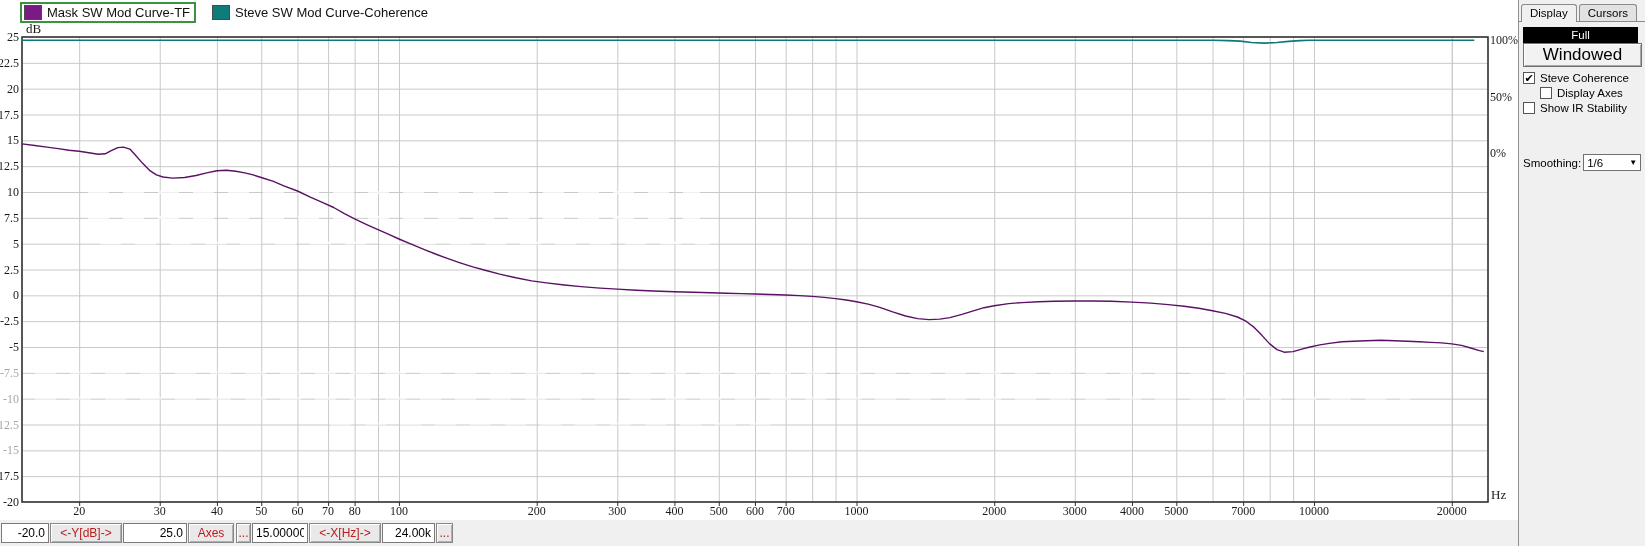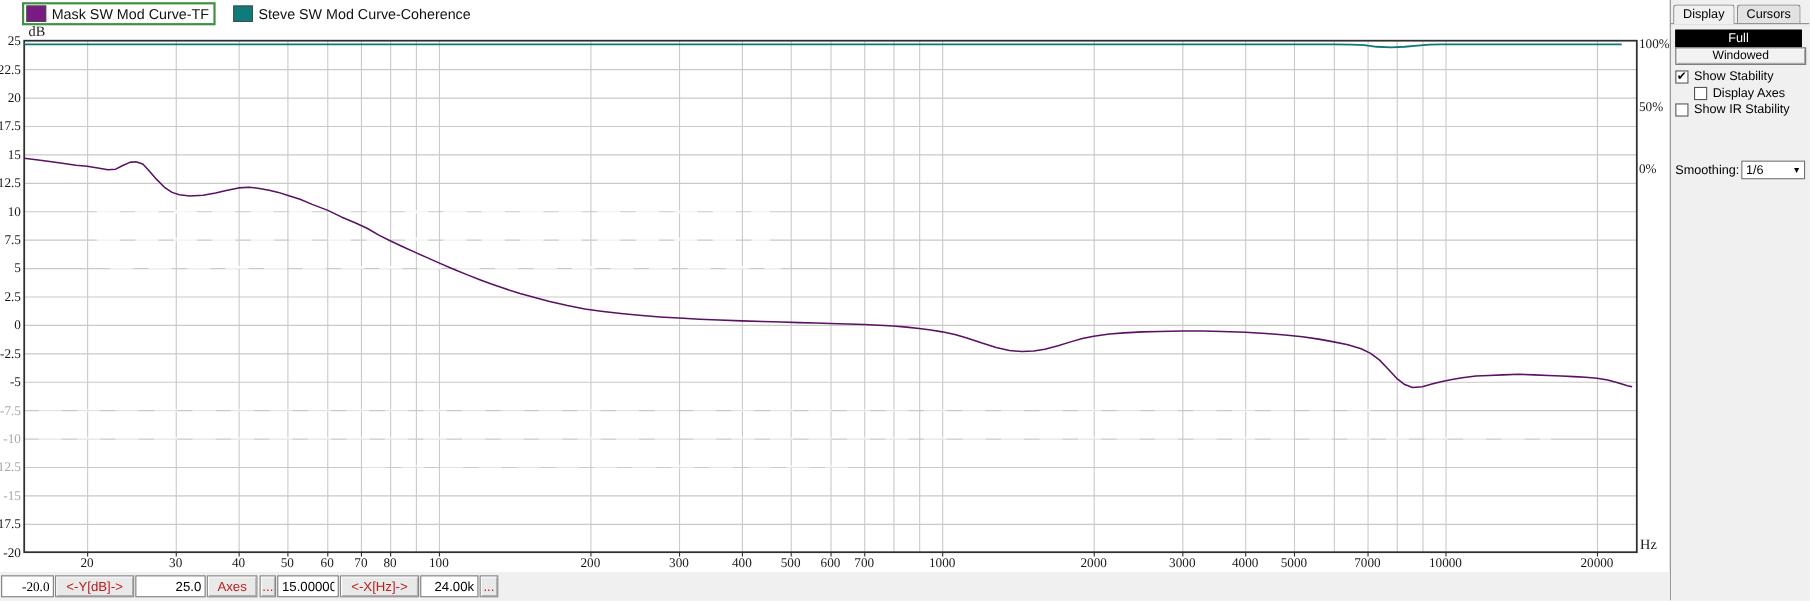--- a/index.html
+++ b/index.html
@@ -16,21 +16,21 @@
   
   #panel{position:absolute;left:1518px;top:0;width:127px;height:546px;background:#f0f0f0;
          border-left:1px solid #909090;box-sizing:border-box;font-size:11.5px;color:#000;}
   #tabbar{display:flex;align-items:flex-end;height:21px;border-bottom:1px solid #8a8a8a;padding-left:2px;}
   .tab{border:1px solid #8a8a8a;border-bottom:none;border-radius:3px 3px 0 0;padding:2px 8px 2px 8px;
        background:#e2e2e2;margin-right:2px;font-size:11.5px;cursor:default;}
   .tab.active{background:#f0f0f0;position:relative;margin-bottom:-1px;padding-bottom:3px;}
   #panel-body{padding:4px 3px 0 4px;}
   .seg-row{display:flex;margin:1px 0 5px 0;flex-direction:column;}
   .btn-full{background:#000;color:#fff;border:1px solid #000;font-size:11.5px;padding:1px 8px;margin-right:4px;}
-  .btn-windowed{background:#f2f2f2;color:#000;border:1px solid #707070;font-size:11px;padding:1px 7px;
+  .btn-windowed{background:#f2f2f2;color:#000;border:1px solid #707070;font-size:17px;padding:1px 7px;
         box-shadow:inset 1px 1px 0 #ffffff, inset -1px -1px 0 #a8a8a8;}
   .cb-row{display:flex;align-items:center;margin:3px 0;}
   .cb-row.indent{margin-left:17px;}
   .cb-box{width:12px;height:12px;background:#fff;border:1px solid #555;box-sizing:border-box;
           font-size:11px;line-height:10px;text-align:center;margin-right:5px;flex:0 0 auto;}
   .cb-label{white-space:nowrap;}
   #smoothing-row{display:flex;align-items:center;margin-top:40px;}
   #smoothing-combo{display:flex;align-items:center;background:#fff;border:1px solid #707070;
           width:58px;height:17px;box-sizing:border-box;margin-left:2px;}
   #smoothing-combo .val{flex:1;padding-left:3px;font-size:11.5px;}
@@ -206,21 +206,21 @@
         <div class="tab">Cursors</div>
       </div>
     <div id="panel-body">
       <div class="seg-row">
           <button class="btn-full">Full</button>
           <button class="btn-windowed">Windowed</button>
         </div>
       <div id="checkboxes">
           <label class="cb-row">
             <span class="cb-box">✔</span>
-            <span class="cb-label">Show Stability</span>
+            <span class="cb-label">Steve Coherence</span>
           </label>
           <label class="cb-row indent">
             <span class="cb-box"></span>
             <span class="cb-label">Display Axes</span>
           </label>
           <label class="cb-row">
             <span class="cb-box"></span>
             <span class="cb-label">Show IR Stability</span>
           </label>
         </div>
@@ -228,21 +228,21 @@
         <span>Smoothing:</span>
         <div id="smoothing-combo">
           <span class="val">1/6</span>
           <span class="arrow">▼</span>
         </div>
       </div>
     </div>
   </div>
 
   <div id="toolbar">
-      <input class="tb-input" value="-20.0" style="width: 48px; font-family: Liberation Serif, serif;">
+      <input class="tb-input" value="-20.0" style="width: 48px;">
       <button class="tb-btn" style="width: 72px;">&lt;-Y[dB]-&gt;</button>
       <input class="tb-input" value="25.0" style="width: 64px;">
       <button class="tb-btn" style="width: 46px;">Axes</button>
       <button class="tb-btn" style="width: 15px;">...</button>
       <input class="tb-input" value="15.00000" style="width: 56px;">
       <button class="tb-btn" style="width: 72px;">&lt;-X[Hz]-&gt;</button>
       <input class="tb-input" value="24.00k" style="width: 53px;">
       <button class="tb-btn" style="width: 17px;">...</button>
     </div>
 

